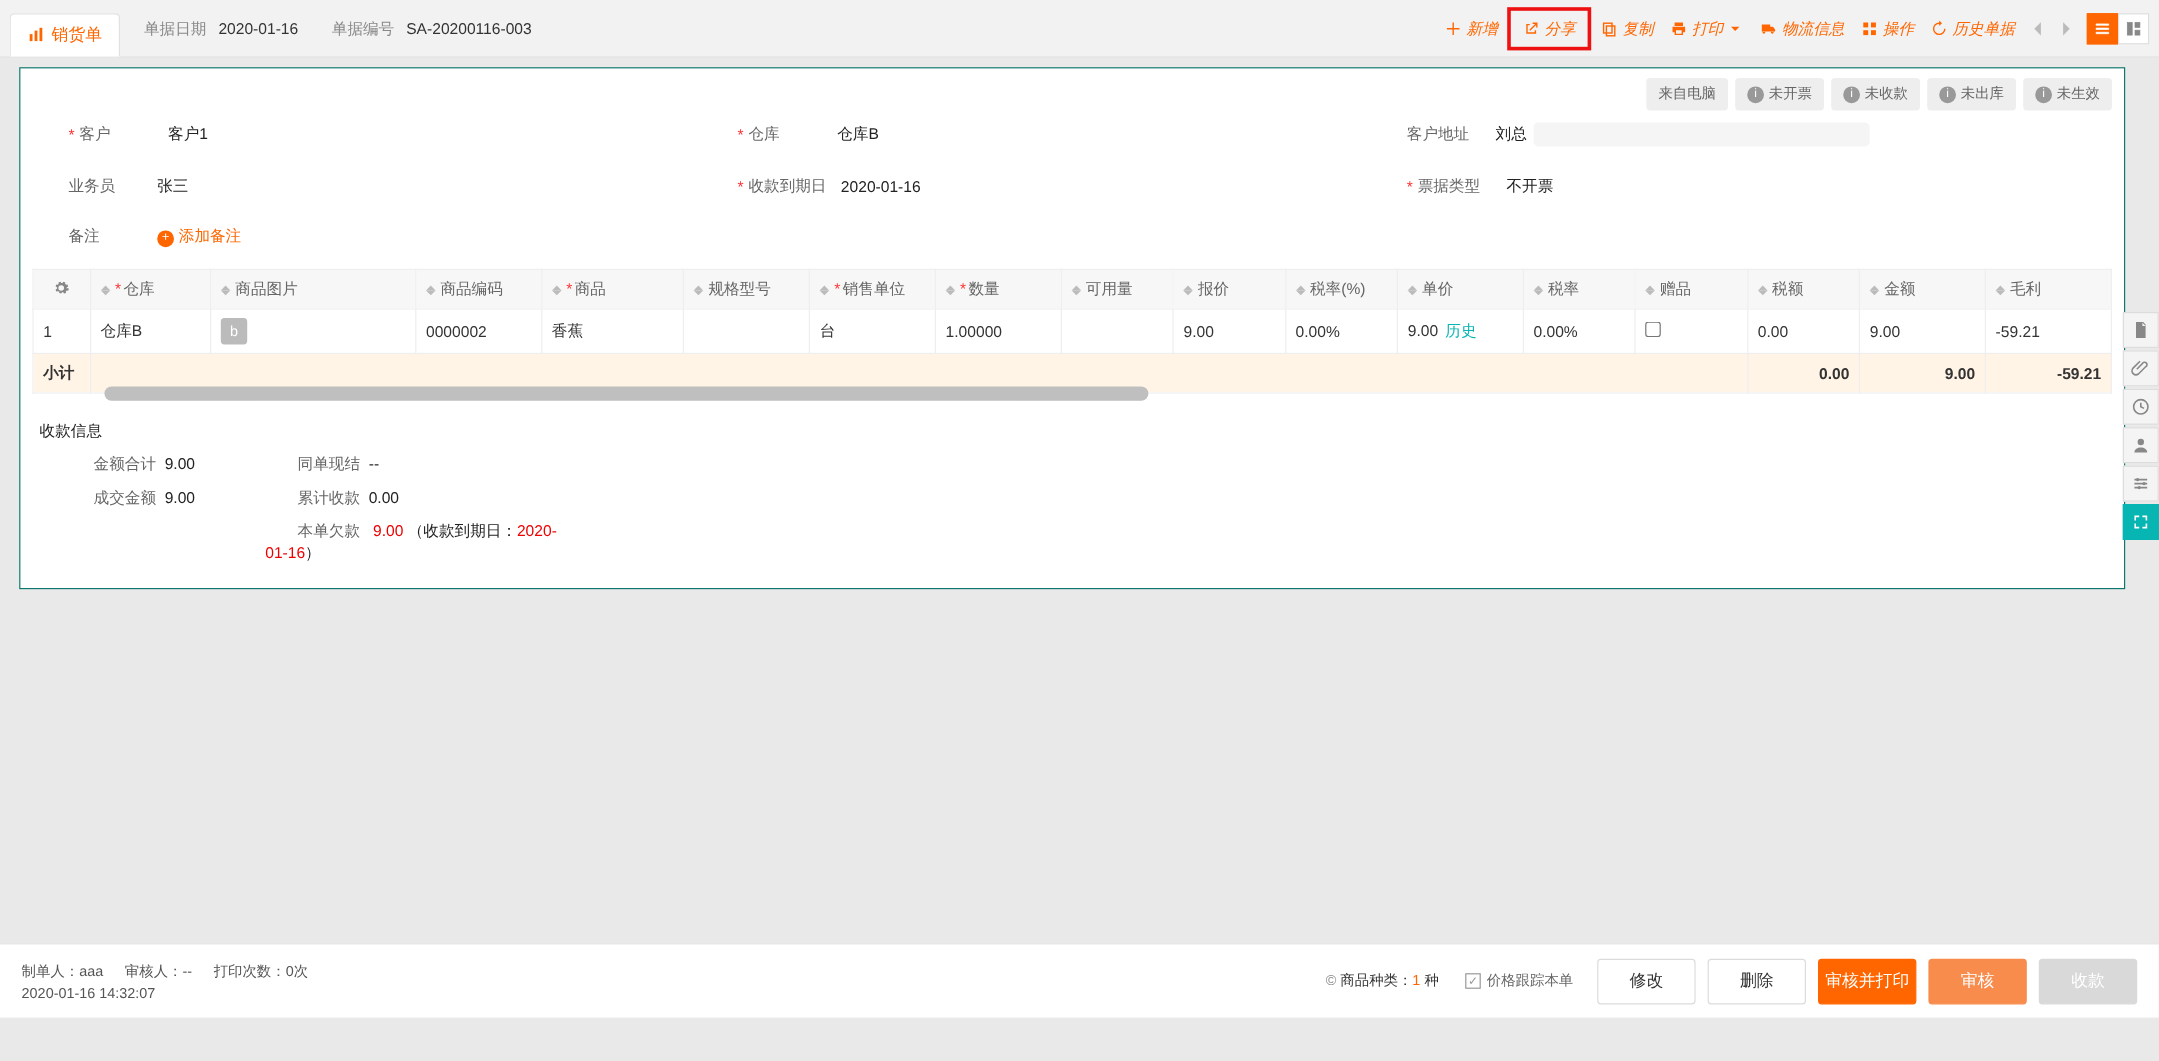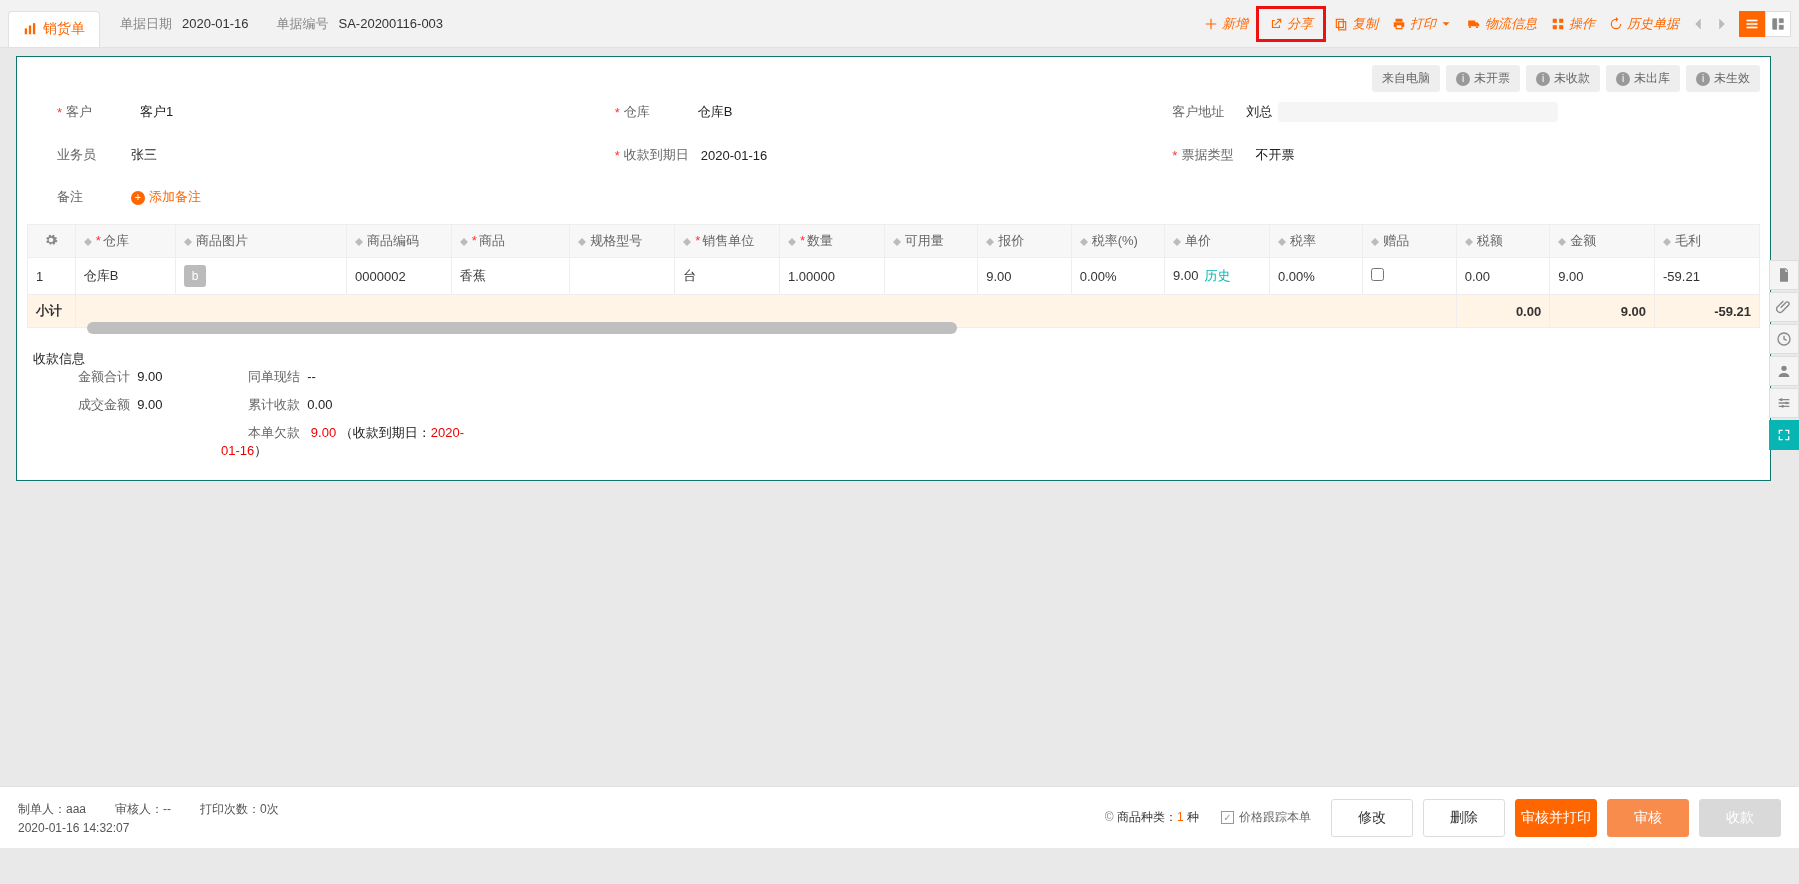--- a/index.html
+++ b/index.html
@@ -170,21 +170,21 @@
   tr.subtotal td:first-child { text-align:left; background:#fff4e6; }
   tr.subtotal td.noval { font-weight:normal; }
   .hscroll-track{
     position: relative; height:14px; margin-top:-6px;
   }
   .hscroll-thumb{
     position:absolute;left:60px;top:0;width:870px;height:12px;border-radius:6px;background:#bfbfbf;
   }
   
   .pay-info { padding: 14px 16px 0 16px; font-size: 13px; }
-  .pay-info h4 { font-size: 13px; font-weight: normal; color:#222; }
+  .pay-info h4 { font-size: 13px; font-weight: normal; color:#222; margin-bottom: 10px; }
   .pay-grid {
     display: grid;
     grid-template-columns: 170px 260px;
     row-gap: 10px;
     margin-left: 18px;
   }
   .pay-lbl { color:#666;margin-left:27px; }
   .pay-val { color:#222; }
   .pay-val.red { color:#e00; }
   .pay-val .red{ color:#e00; }
@@ -212,21 +212,21 @@
     height: 62px;
     background: #fff;
     border-top: 1px solid #e1e1e1;
     display: flex;
     align-items: center;
     padding: 0 18px;
     font-size: 12px;
     color: #555;
   }
   .footer .meta { display:flex; flex-direction:column; gap:3px; }
-  .footer .meta-row { display:flex; gap:29px; }
+  .footer .meta-row { display:flex; gap:18px; }
   .footer .spacer { flex: 1 1 auto; }
   .footer .prod-summary { margin-right: 22px; color:#333; }
   .footer .prod-summary .orange { color:#f60; }
   .footer .track-price { margin-right: 20px; color:#666; display:flex; align-items:center; }
   .footer .track-price .cb{
     width:13px;height:13px;border:1px solid #999;margin-right:5px;display:inline-flex;
     align-items:center;justify-content:center;font-size:10px;color:#999;
   }
   .footer .btns { display:flex; gap:10px; }
   .btn {

